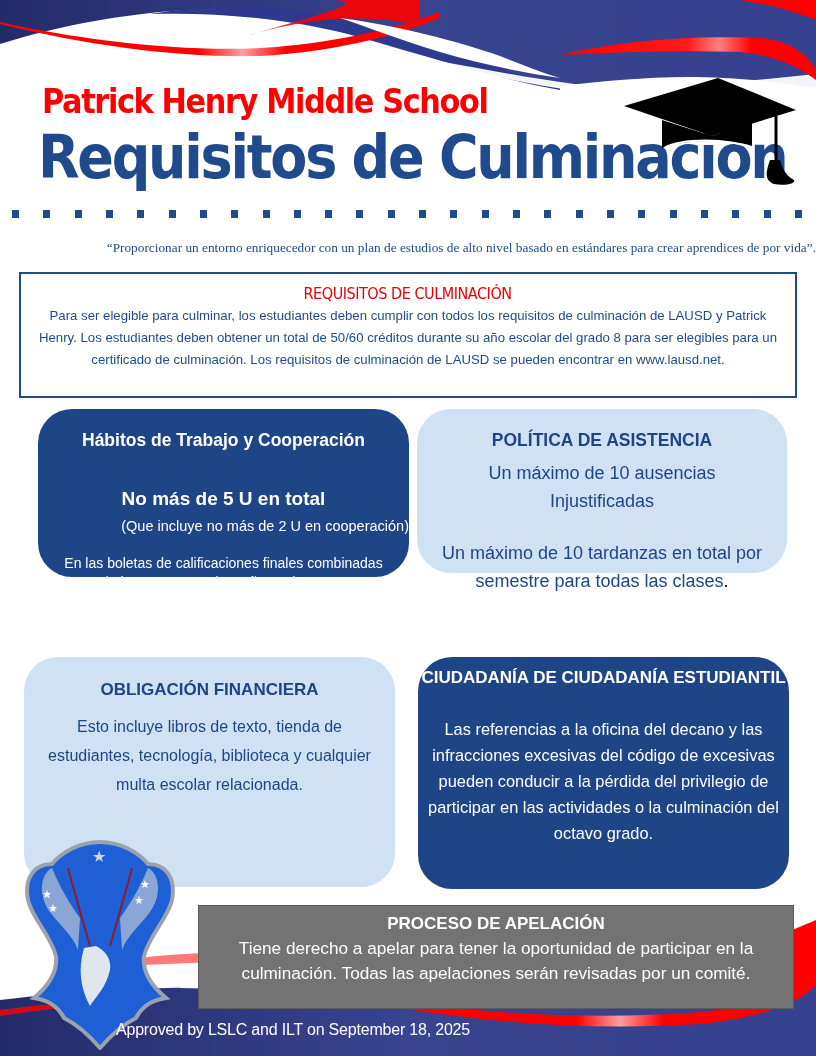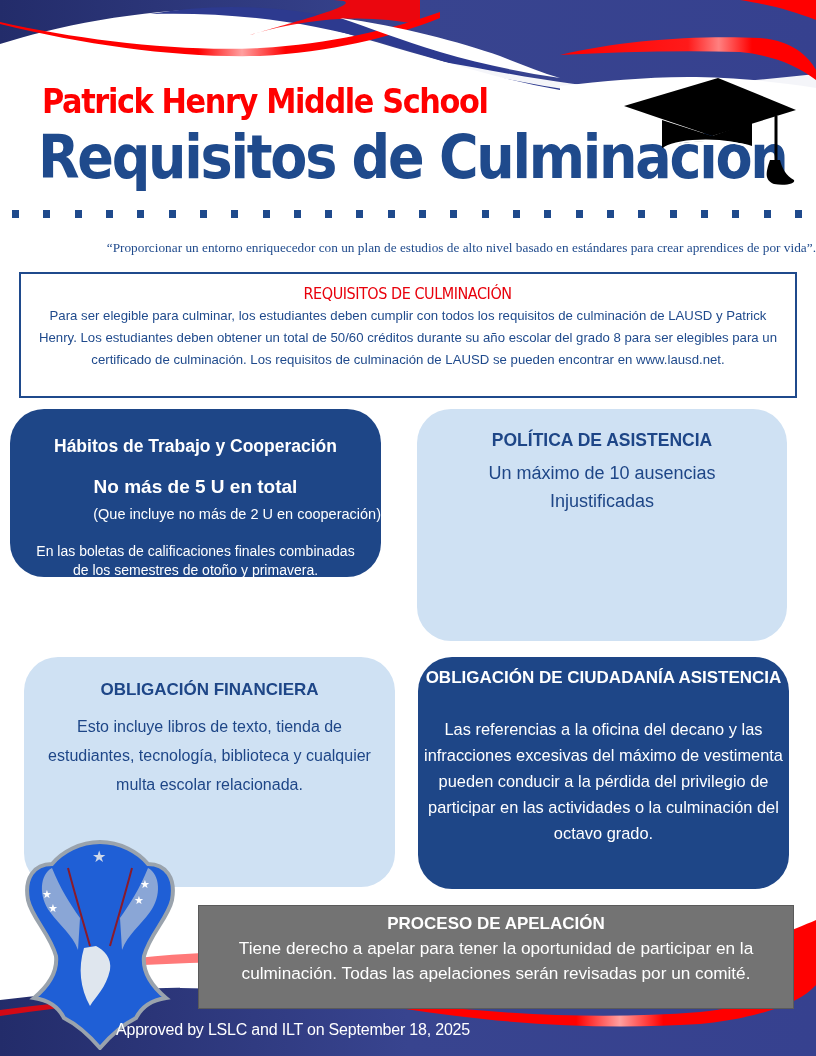--- a/index.html
+++ b/index.html
@@ -45,27 +45,27 @@
     font-size: 13.2px; line-height: 22px; color: #1f4a8c; padding: 0 8px;
   }
 
   .card {
     position: absolute; border-radius: 34px; text-align: center; z-index: 2;
     font-family: "Liberation Sans", sans-serif;
   }
   .card.dark { background: #1e4687; color: #ffffff; }
   .card.light { background: #cfe1f3; color: #1e4687; }
 
-  .card-habits { left: 10px; top: 409px; width: 371px; height: 168px; padding-top: 24px; }
+  .card-habits { left: 38px; top: 409px; width: 371px; height: 168px; padding-top: 18px; }
   .card-habits .h-title { font-size: 17.5px; font-weight: bold; line-height: 27px; }
-  .card-habits .h-main { font-size: 19px; font-weight: bold; margin-top: 16px; }
+  .card-habits .h-main { font-size: 19px; font-weight: bold; margin-top: 34px; }
   .card-habits .h-sub { font-size: 14.5px; margin-top: 8px; text-align: right; }
   .card-habits .h-note { font-size: 14px; line-height: 19px; margin-top: 20px; padding: 0 18px; }
 
-  .card-attend { left: 417px; top: 409px; width: 370px; height: 232px; padding-top: 21px; }
+  .card-attend { left: 417px; top: 409px; width: 370px; height: 164px; padding-top: 21px; }
   .card-attend .a-title { font-size: 17.5px; font-weight: bold; }
   .card-attend .a-line1 { font-size: 18px; line-height: 28px; margin-top: 8px; padding: 0 30px; text-align: center; }
   .card-attend .a-line2 { font-size: 18px; line-height: 28px; margin-top: 24px; }
   .card-attend .period { color: #000000; }
 
   .card-fin { left: 24px; top: 657px; width: 371px; height: 230px; padding-top: 23px; }
   .card-fin .f-title { font-size: 17px; font-weight: bold; }
   .card-fin .f-main { font-size: 20px; margin-top: 2px; }
   .card-fin .f-body { font-size: 16px; line-height: 29px; margin-top: 12px; padding: 0 22px; }
 
@@ -181,30 +181,31 @@
 <div class="card dark card-habits">
   <div class="h-title">Hábitos de Trabajo y Cooperación</div>
   <div class="h-main">No más de 5 U en total</div>
   <div class="h-sub">(Que incluye no más de 2 U en cooperación)</div>
   <div class="h-note">En las boletas de calificaciones finales combinadas de los semestres de otoño y primavera.</div>
 </div>
 
 <div class="card light card-attend">
   <div class="a-title">POLÍTICA DE ASISTENCIA</div>
   <div class="a-line1">Un máximo de 10 ausencias Injustificadas</div>
+  <div class="a-line2"><span>Un máximo de 10 tardanzas en total por semestre para todas las clases</span><span class="period">.</span></div>
 </div>
 
 <div class="card light card-fin">
   <div class="f-title">OBLIGACIÓN FINANCIERA</div>
   <div class="f-body">Esto incluye libros de texto, tienda de estudiantes, tecnología, biblioteca y cualquier multa escolar relacionada.</div>
 </div>
 
 <div class="card dark card-cit">
-  <div class="c-title">OBLIGACIÓN DE CIUDADANÍA ASISTENCIA</div>
-  <div class="c-body">Las referencias a la oficina del decano y las infracciones excesivas del máximo de vestimenta pueden conducir a la pérdida del privilegio de participar en las actividades o la culminación del octavo grado.</div>
+  <div class="c-title">CIUDADANÍA DE CIUDADANÍA ESTUDIANTIL</div>
+  <div class="c-body">Las referencias a la oficina del decano y las infracciones excesivas del código de excesivas pueden conducir a la pérdida del privilegio de participar en las actividades o la culminación del octavo grado.</div>
 </div>
 
 <svg class="mascot" viewBox="0 0 160 212" xmlns="http://www.w3.org/2000/svg">
   <path d="M80,4 C100,4 118,14 128,26 C146,26 156,40 152,62 C148,80 130,96 124,118 C122,136 134,150 146,160 C132,162 122,168 116,180 C104,186 92,196 80,210 C68,196 56,186 44,180 C38,168 28,162 14,160 C26,150 38,136 36,118 C30,96 12,80 8,62 C4,40 14,26 32,26 C42,14 60,4 80,4 Z" fill="#1f5fd6" stroke="#9aa3ad" stroke-width="4"></path>
   <path d="M32,30 C20,36 18,58 30,74 C40,88 52,96 58,112 L60,80 C50,66 40,50 32,30 Z" fill="#8aa6d6"></path>
   <path d="M128,30 C140,36 142,58 130,74 C120,88 108,96 102,112 L100,80 C110,66 120,50 128,30 Z" fill="#8aa6d6"></path>
   <path d="M64,110 C58,130 60,150 70,168 C76,158 86,150 90,132 C92,120 84,112 76,108 Z" fill="#dfe6ee"></path>
   <path d="M48,30 C56,60 62,80 70,108" stroke="#8b1a2a" stroke-width="2" fill="none"></path>
   <path d="M112,30 C104,60 98,80 90,108" stroke="#8b1a2a" stroke-width="2" fill="none"></path>
   <text x="72" y="24" font-size="16" fill="#cfd8e8">★</text>

